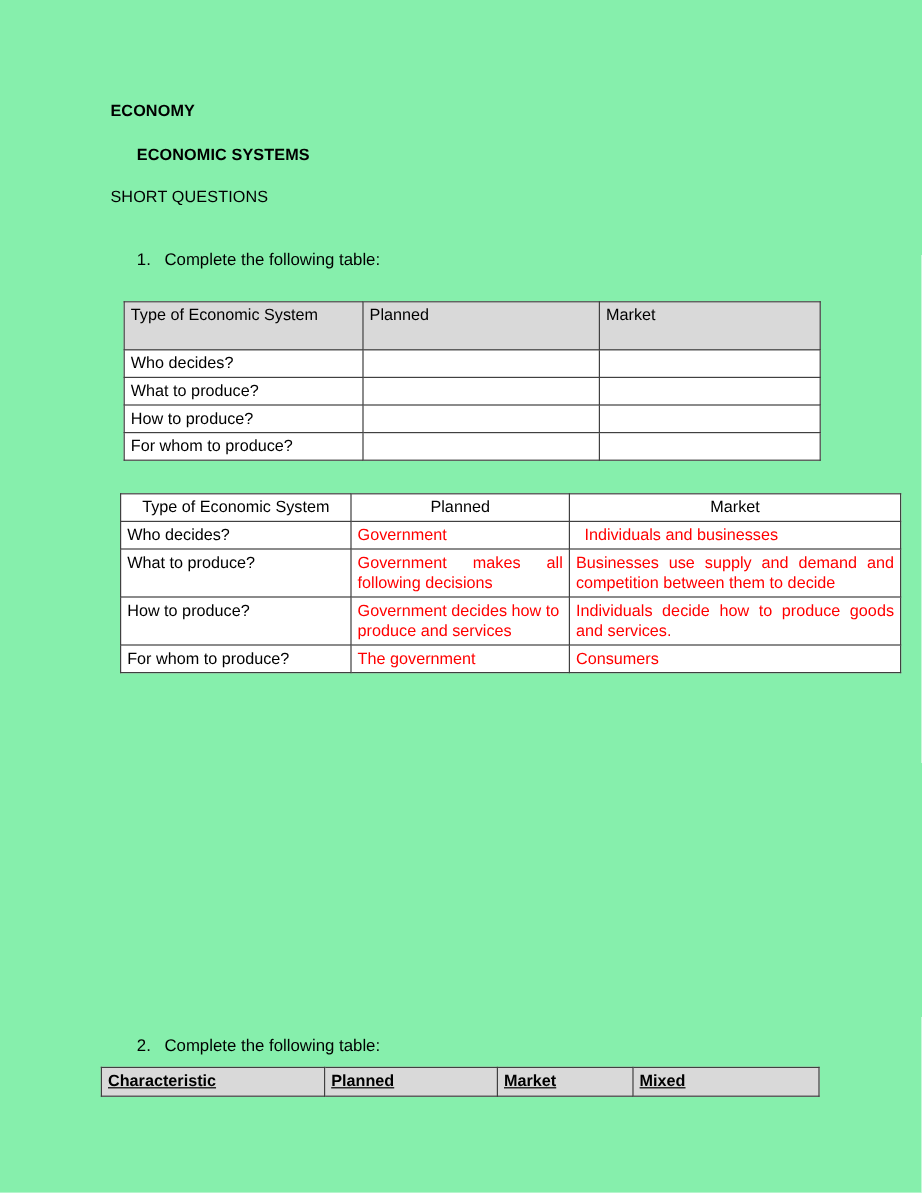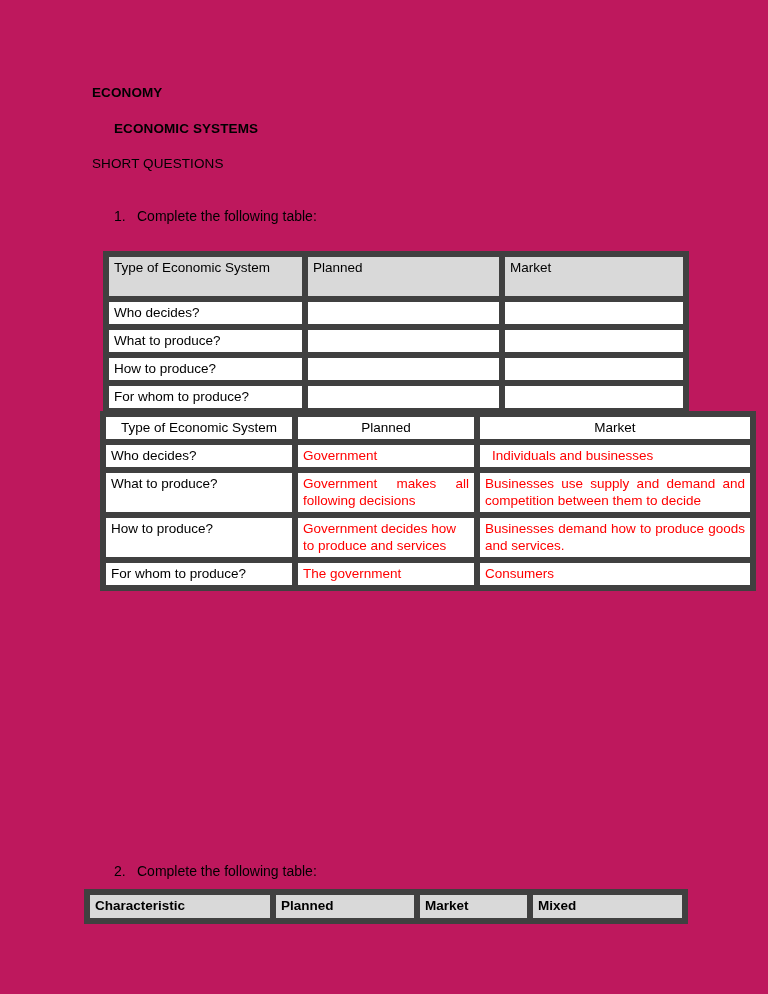--- a/index.html
+++ b/index.html
@@ -12,21 +12,21 @@
     height: 994px;
     position: relative;
     font-family: "Liberation Sans", sans-serif;
     color: #000000;
     -webkit-font-smoothing: antialiased;
   }
 
   .page {
     position: absolute;
     inset: 0;
-    background: #be185d;
+    background: #86efac;
   }
 
   
   .heading-block {
     position: absolute;
     left: 92px;
     top: 84px;
     width: 600px;
   }
   .doc-title-line {
@@ -68,21 +68,21 @@
   
   table.doc-table {
     position: absolute;
     border-collapse: collapse;
     table-layout: fixed;
     font-size: 13.5px;
     background: #ffffff;
   }
   table.doc-table td,
   table.doc-table th {
-    border: 6px solid #404040;
+    border: 1px solid #404040;
     padding: 2px 5px 3px 5px;
     vertical-align: top;
     font-weight: normal;
     text-align: left;
     line-height: 17px;
   }
 
   
   #table-blank {
     left: 103px;
@@ -129,20 +129,21 @@
   
   #table-characteristic {
     left: 84px;
     top: 889px;
     width: 598px;
   }
   #table-characteristic th {
     background: #d9d9d9;
     font-weight: bold;
     height: 18px;
+    text-decoration: underline;
   }
   #table-characteristic .col-a { width: 186px; }
   #table-characteristic .col-b { width: 144px; }
   #table-characteristic .col-c { width: 113px; }
   #table-characteristic .col-d { width: 155px; }
 </style>
 </head>
 <body>
 
 <div class="page">
@@ -214,21 +215,21 @@
         <td class="answer indent-first">Individuals and businesses</td>
       </tr>
       <tr>
         <td>What to produce?</td>
         <td class="answer just">Government makes all following decisions</td>
         <td class="answer just">Businesses use  supply and demand and competition between them to  decide</td>
       </tr>
       <tr>
         <td>How to produce?</td>
         <td class="answer">Government decides how to produce and services</td>
-        <td class="answer just">Businesses demand how to produce goods and services.</td>
+        <td class="answer just">Individuals decide how to produce goods and services.</td>
       </tr>
       <tr>
         <td>For whom to produce?</td>
         <td class="answer">The government</td>
         <td class="answer">Consumers</td>
       </tr>
     </tbody>
   </table>
 
   <div class="question" id="question-2">

